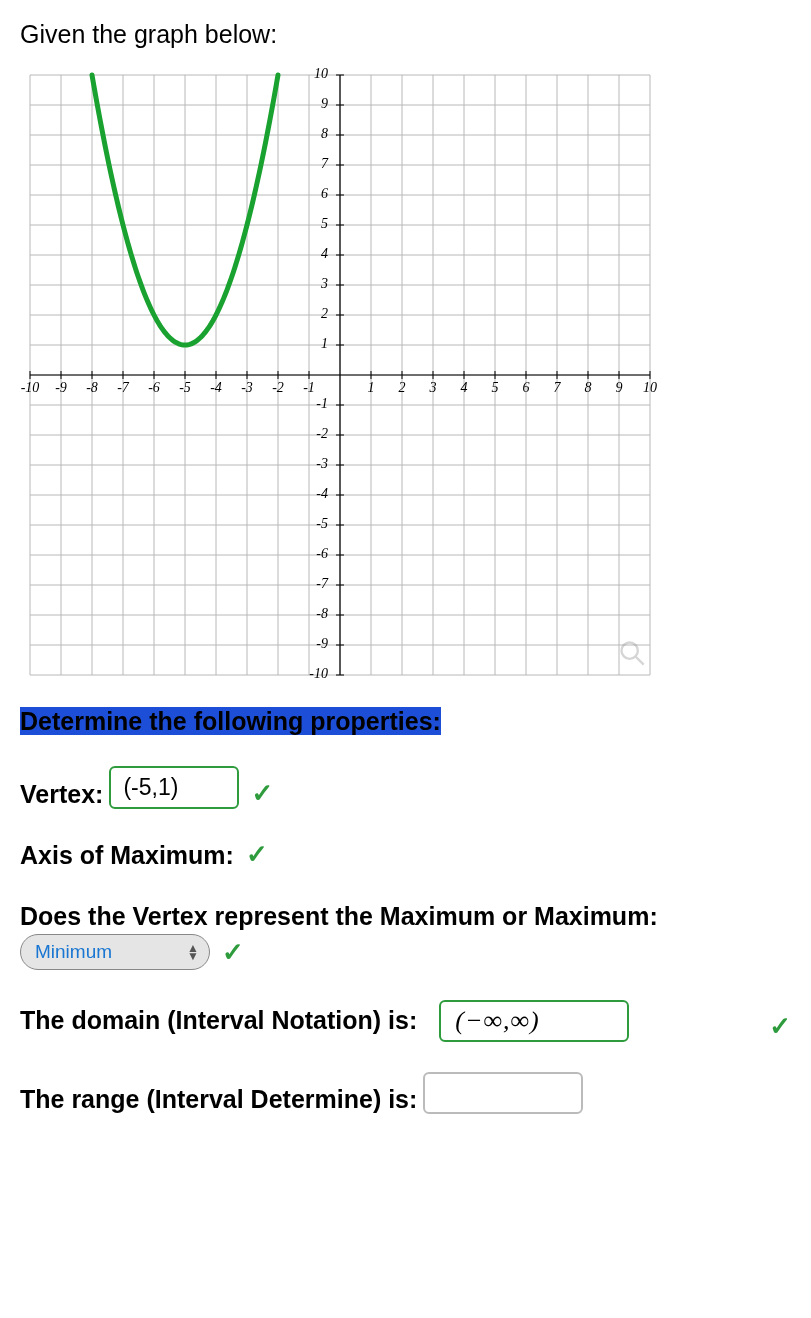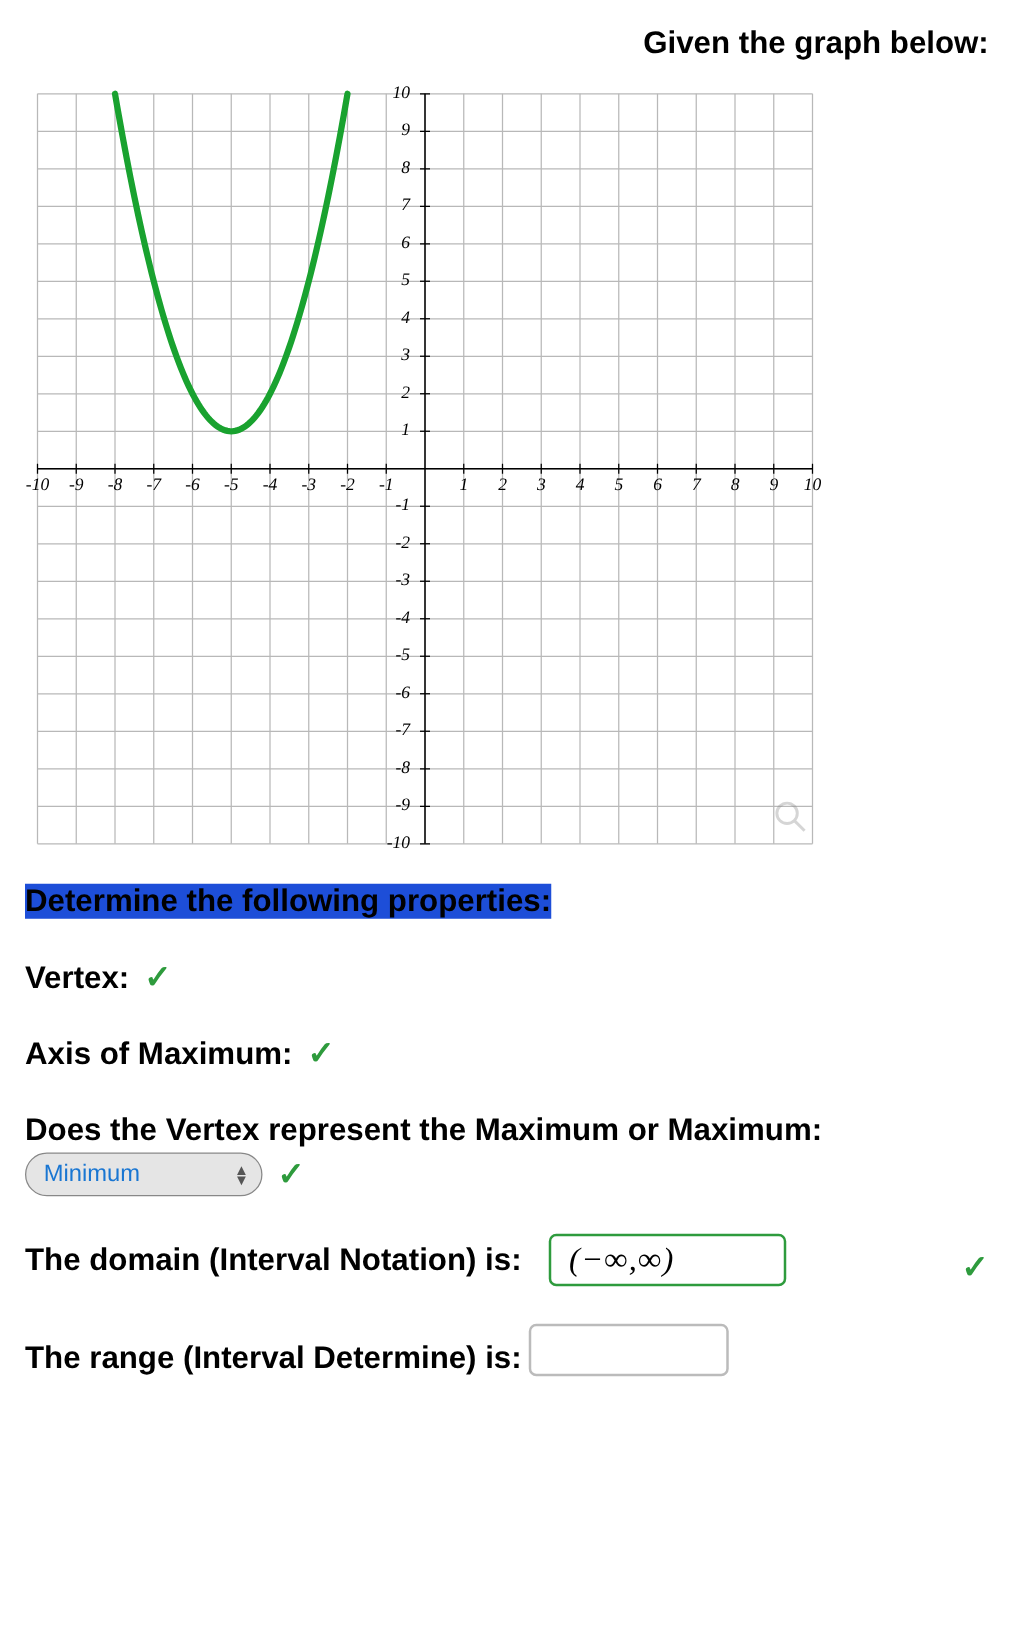--- a/index.html
+++ b/index.html
@@ -6,24 +6,23 @@
   body {
     margin: 0;
     padding: 20px;
     font-family: "Helvetica Neue", Arial, sans-serif;
     font-size: 22px;
     color: #000;
     width: 811px;
     background: #fff;
   }
   .heading {
-    font-weight: 700;
+    font-weight: 400;
     margin-bottom: 16px;
     font-size: 25px;
-    text-align: right;
   }
   .graph-wrap {
     position: relative;
     width: 640px;
     height: 620px;
     margin-bottom: 22px;
   }
   .graph-wrap svg { display: block; }
   .zoom-icon {
     position: absolute;
@@ -270,20 +269,21 @@
     </svg>
   </span>
 </div>
 
 <div class="section">
   <span class="highlight">Determine the following properties:</span>
 </div>
 
 <div class="row">
   <span><span>Vertex</span>:</span>
+  <span class="input-correct">(-5,1)</span>
   <span class="check">✓</span>
 </div>
 
 <div class="row">
   <span><span>Axis of Maximum</span>:</span>
   <span class="check">✓</span>
 </div>
 
 <div class="prompt-text">
   <span>Does the Vertex represent the Maximum or Maximum</span>:

